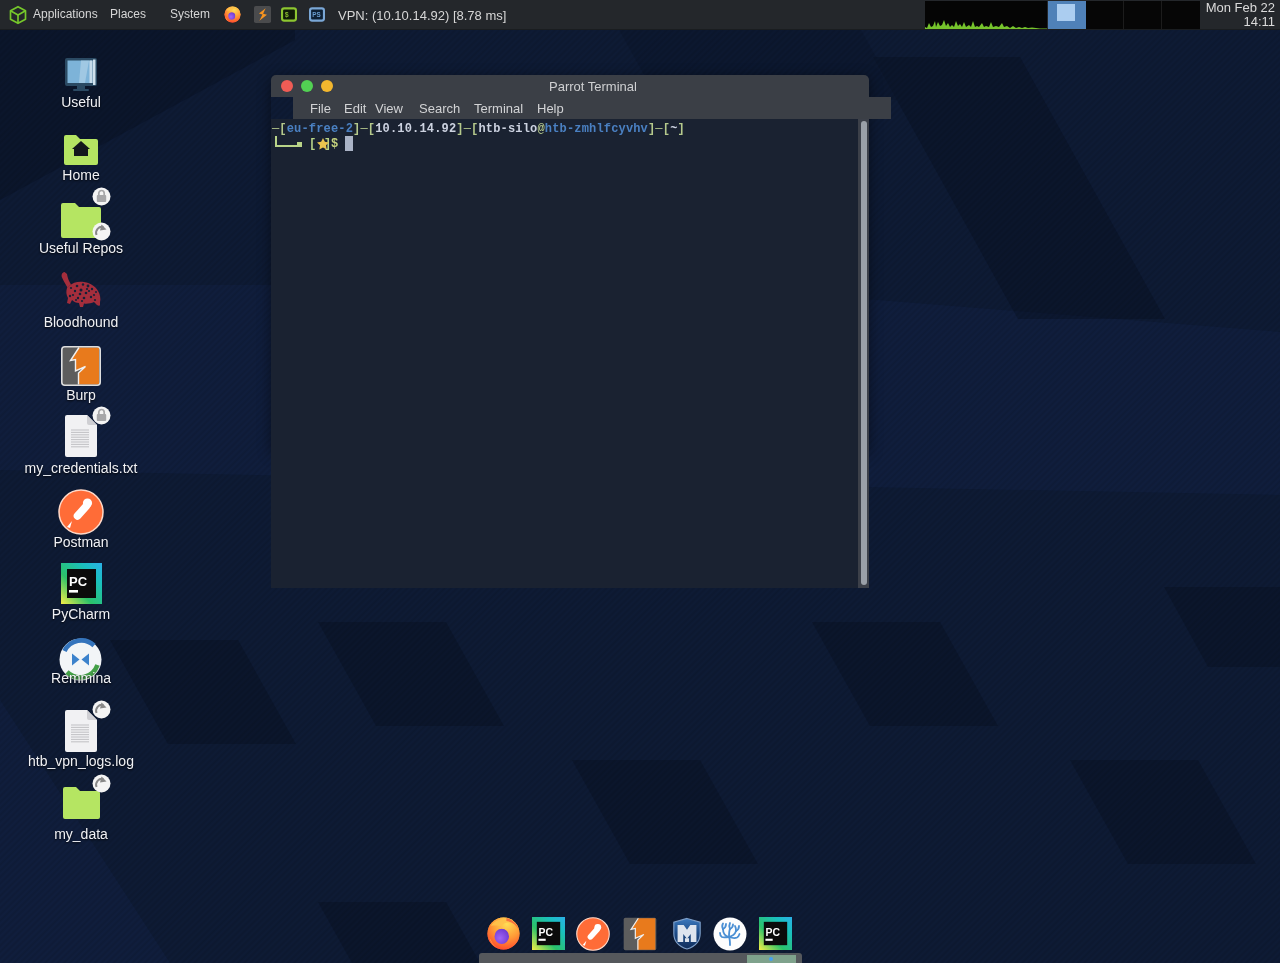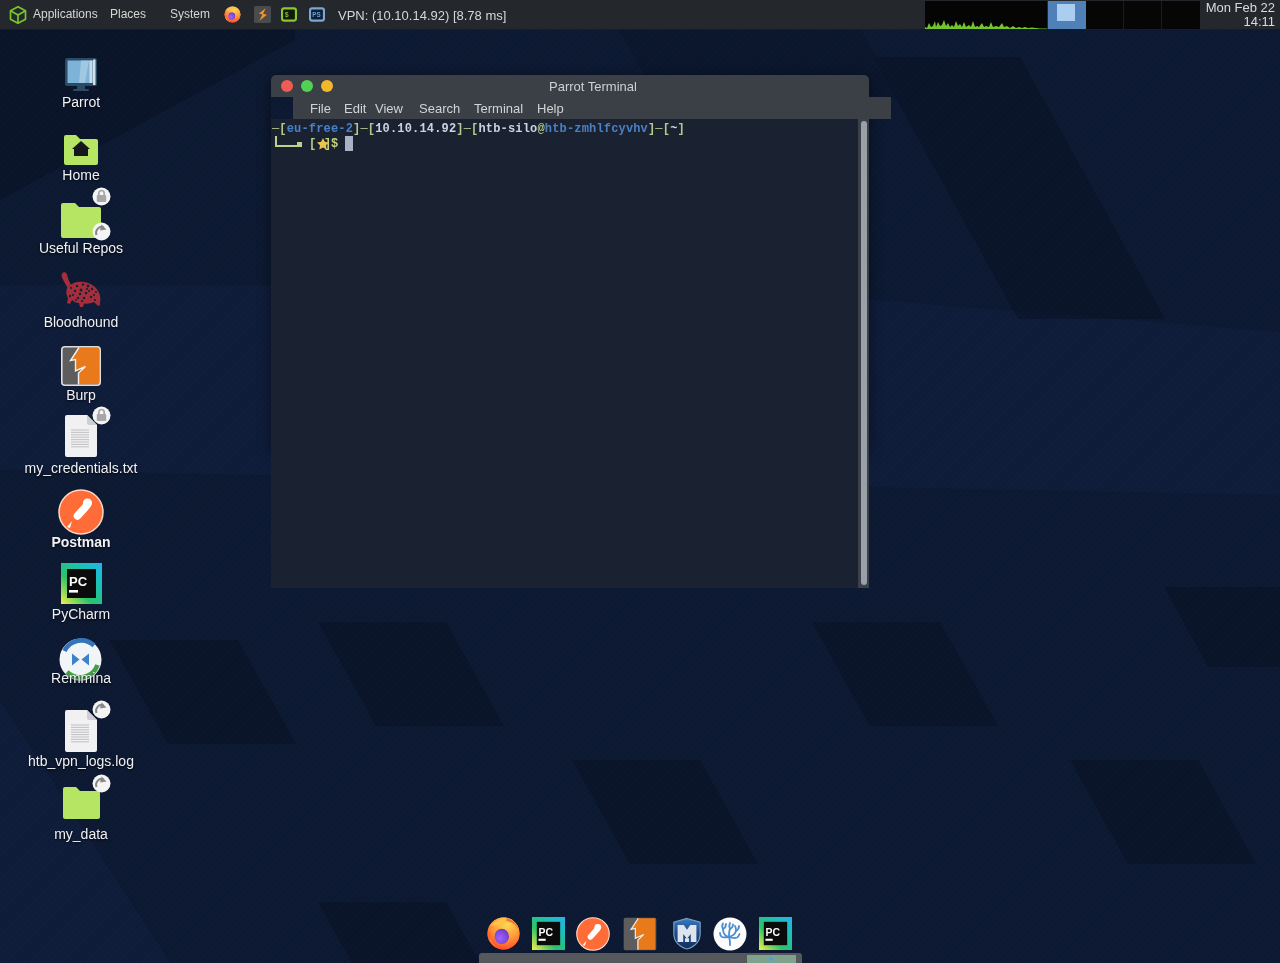--- a/index.html
+++ b/index.html
@@ -106,21 +106,21 @@
 
   <svg style="position:absolute;left:65px;top:58px" width="32" height="33" viewBox="0 0 32 33">
     <rect x="0" y="0" width="32" height="28" rx="2" fill="#2b4a63"></rect>
     <rect x="2.5" y="2.5" width="25" height="22.5" fill="#7db3d8"></rect>
     <polygon points="16,2.5 24,2.5 20,25 14,25" fill="#a9cde6" opacity="0.8"></polygon>
     <rect x="24.5" y="2.5" width="3" height="22.5" fill="#c5dae9"></rect>
     <rect x="28" y="1.5" width="2.5" height="25.5" fill="#cfe0ec"></rect>
     <rect x="12" y="28" width="8" height="3" fill="#2b4a63"></rect>
     <rect x="8" y="31" width="16" height="2" rx="1" fill="#2b4a63"></rect>
   </svg>
-  <div class="dlabel" style="left:81px;top:94px;">Parrot</div>
+  <div class="dlabel" style="left:81px;top:94px;">Useful</div>
 
   <svg style="position:absolute;left:62px;top:132px" width="38" height="33" viewBox="0 0 38 33">
     <path d="M2,5 a2,2 0 0 1 2,-2 h10 l4,4 h16 a2,2 0 0 1 2,2 v22 a2,2 0 0 1 -2,2 h-30 a2,2 0 0 1 -2,-2 z" fill="#b5e562"></path>
     <g fill="#14181c">
       <polygon points="19,9 28,17 26,17 26,24 12,24 12,17 10,17"></polygon>
       <rect x="17" y="19" width="4" height="5"></rect>
     </g>
   </svg>
   <div class="dlabel" style="left:81px;top:167px;">Home</div>
 
@@ -199,21 +199,21 @@
 
   <svg style="position:absolute;left:58px;top:489px" width="46" height="46" viewBox="0 0 46 46">
     <circle cx="23" cy="23" r="22" fill="#ff6c37"></circle>
     <circle cx="23" cy="23" r="22" fill="none" stroke="#ffd9c8" stroke-width="1.5"></circle>
     <circle cx="29.5" cy="14" r="4.6" fill="#fff"></circle>
     <g transform="rotate(42 23 23)">
         <rect x="19.2" y="11" width="7.6" height="21" rx="3.8" fill="#fff"></rect>
       </g>
     <path d="M14,32 l-5,6 3,1 z" fill="#fff"></path>
   </svg>
-  <div class="dlabel" style="left:81px;top:534px;font-weight:bold;">Postman</div>
+  <div class="dlabel" style="left:81px;top:534px;">Postman</div>
 
   <svg style="position:absolute;left:61px;top:563px" width="41" height="41" viewBox="0 0 41 41">
     <defs>
         <linearGradient id="pcg" x1="0" y1="1" x2="1" y2="0">
       <stop offset="0" stop-color="#f7ef46"></stop>
           <stop offset="0.38" stop-color="#2bc26a"></stop>
           <stop offset="0.75" stop-color="#1ac0c0"></stop>
           <stop offset="1" stop-color="#2bb0e8"></stop>
     </linearGradient>
       </defs>

